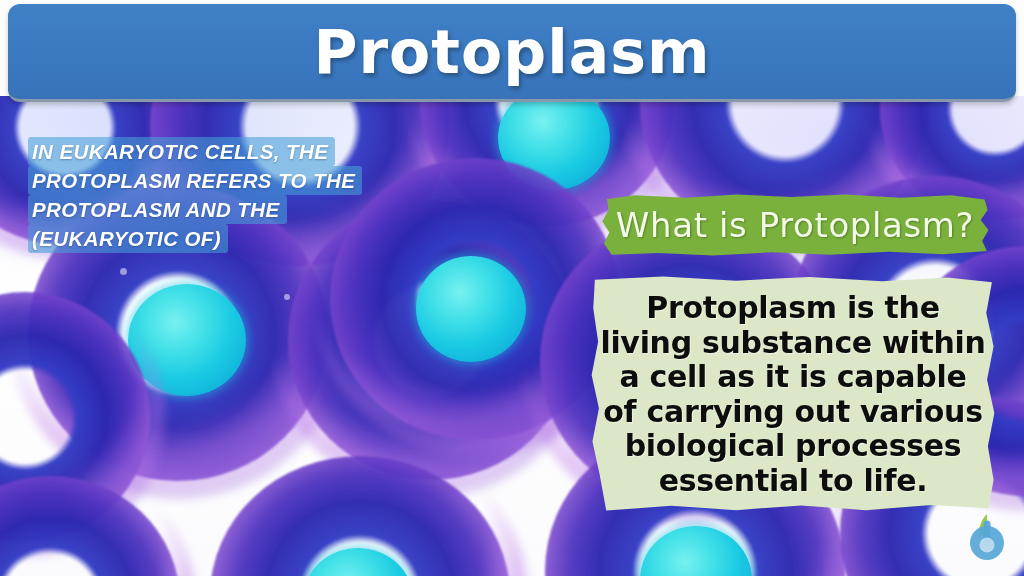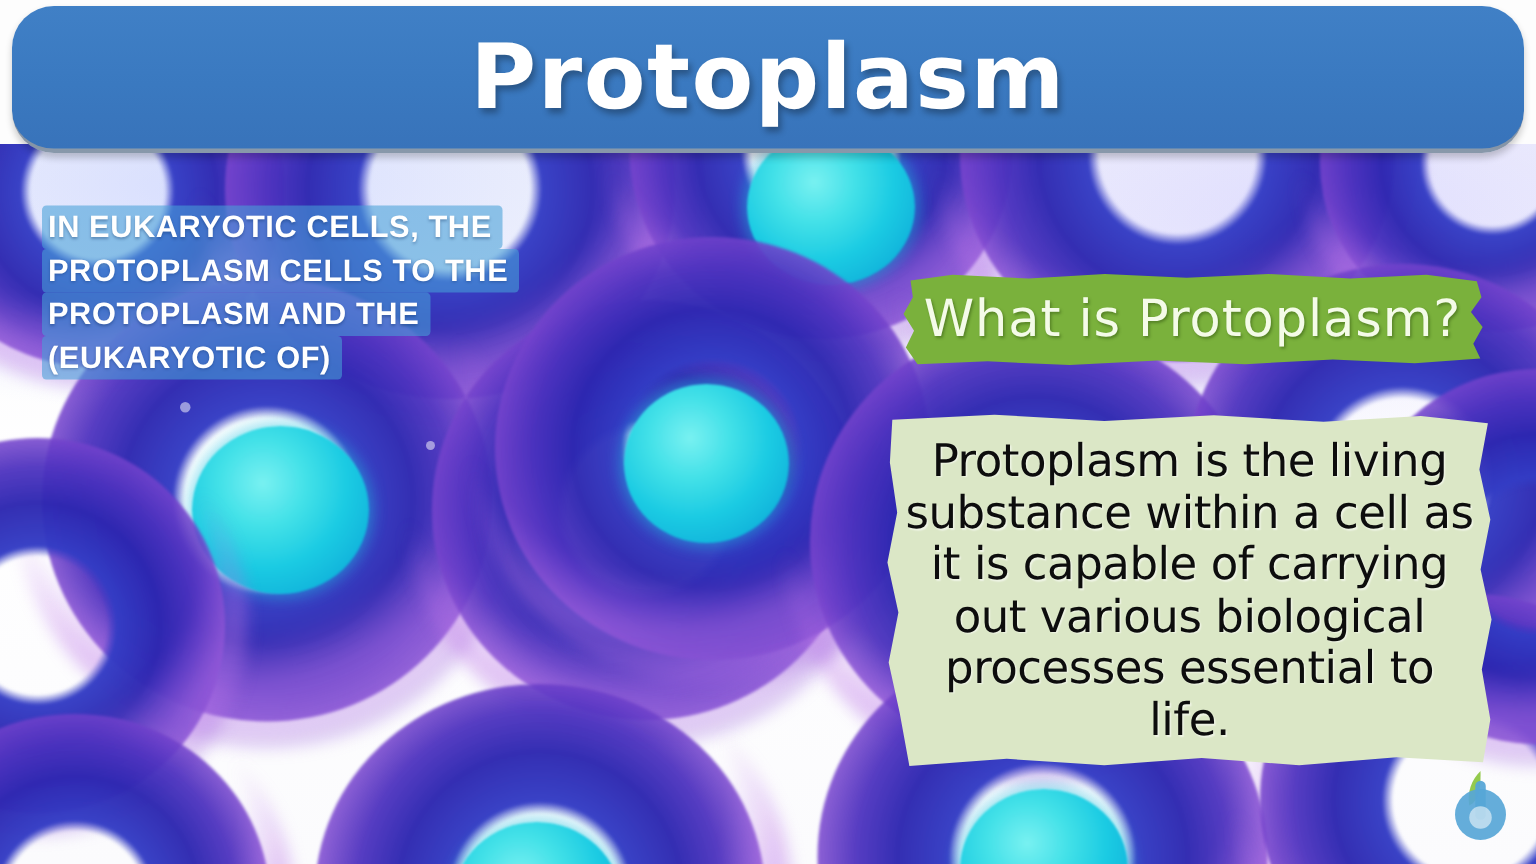--- a/index.html
+++ b/index.html
@@ -67,21 +67,21 @@
   .speck {
     position:absolute; border-radius:50%;
     background:rgba(255,255,255,.5); filter:blur(.5px);
   }
 
   
   #banner {
     position:absolute;
     left:8px; top:4px; width:1008px; height:98px;
     background:linear-gradient(180deg,#4080c6 0%, #3a79c0 55%, #3873ba 100%);
-    border-radius:28px;
+    border-radius:12px;
     border-bottom:3px solid rgba(160,160,160,.75);
     box-shadow:0 3px 5px rgba(0,0,0,.20);
     display:flex; align-items:center; justify-content:center;
     z-index:30;
   }
   #banner-title {
     color:#ffffff;
     font-size:60px;
     font-weight:700;
     letter-spacing:1px;
@@ -95,35 +95,36 @@
     position:absolute;
     left:28px; top:137px;
     width:430px;
     z-index:20;
   }
   #left-caption .line {
     display:inline-block;
     color:#ffffff;
     font-size:20.5px;
     font-weight:700;
+    font-style:italic;
     letter-spacing:.4px;
     line-height:27px;
     padding:1px 7px 1px 4px;
     background:rgba(70,160,215,.58);
     border-radius:3px;
     text-shadow:0 1px 2px rgba(10,40,90,.35);
     white-space:nowrap;
     text-align:right;
   }
   #left-caption .row { margin-bottom:0px; }
 
   
   #question-banner {
     position:absolute;
-    left:600px; top:182px;
+    left:600px; top:194px;
     width:390px; height:62px;
     z-index:20;
   }
   #qb-shape {
     position:absolute; inset:0;
     background:#7ab13c;
     -webkit-clip-path: polygon(
       1.8% 8%, 9% 2%, 22% 6%, 35% 1%, 49% 5%, 63% 1%, 77% 6%, 90% 2%, 98.6% 9%,
       99.4% 26%, 97.6% 42%, 99.6% 58%, 98% 76%, 99.2% 92%,
       88% 97%, 74% 93%, 59% 98%, 44% 94%, 29% 99%, 15% 95%, 3% 98%,
@@ -166,21 +167,21 @@
       97.6% 16%, 99.4% 30%, 97.8% 44%, 99.6% 58%, 98% 72%, 99.4% 86%, 98.2% 98%,
       84% 96.6%, 68% 98.8%, 52% 96.8%, 36% 98.8%, 20% 97%, 4% 99%,
       2.4% 84%, .6% 70%, 2.2% 56%, .4% 42%, 2% 28%, .8% 14%);
   }
   #ac-text {
     position:absolute;
     left:10px; right:10px; top:16px;
     text-align:center;
     color:#0d0d0d;
     font-size:30px;
-    font-weight:400;
+    font-weight:700;
     line-height:34.5px;
     font-family:"DejaVu Sans", sans-serif;
     letter-spacing:-.3px;
     text-shadow:1px 1px 1px rgba(255,255,255,.55);
   }
 
   
   #brand-logo {
     position:absolute;
     right:10px; bottom:8px;
@@ -227,21 +228,21 @@
     <div class="cell" style="left:840px;  top:300px; width:280px; height:275px;"></div>
     <div class="cell" style="left:900px;  top:150px; width:250px; height:250px;"></div>
   </div>
 
   <div id="banner">
     <div id="banner-title">Protoplasm</div>
   </div>
 
   <div id="left-caption">
     <div class="row"><span class="line">IN EUKARYOTIC CELLS, THE</span></div>
-    <div class="row"><span class="line">PROTOPLASM CELLS TO THE</span></div>
+    <div class="row"><span class="line">PROTOPLASM REFERS TO THE</span></div>
     <div class="row"><span class="line">PROTOPLASM AND THE</span></div>
     <div class="row"><span class="line">(EUKARYOTIC OF)</span></div>
   </div>
 
   <div id="question-banner">
     <div id="qb-shape"></div>
     <div id="qb-text">What is Protoplasm?</div>
   </div>
 
   <div id="answer-card">

